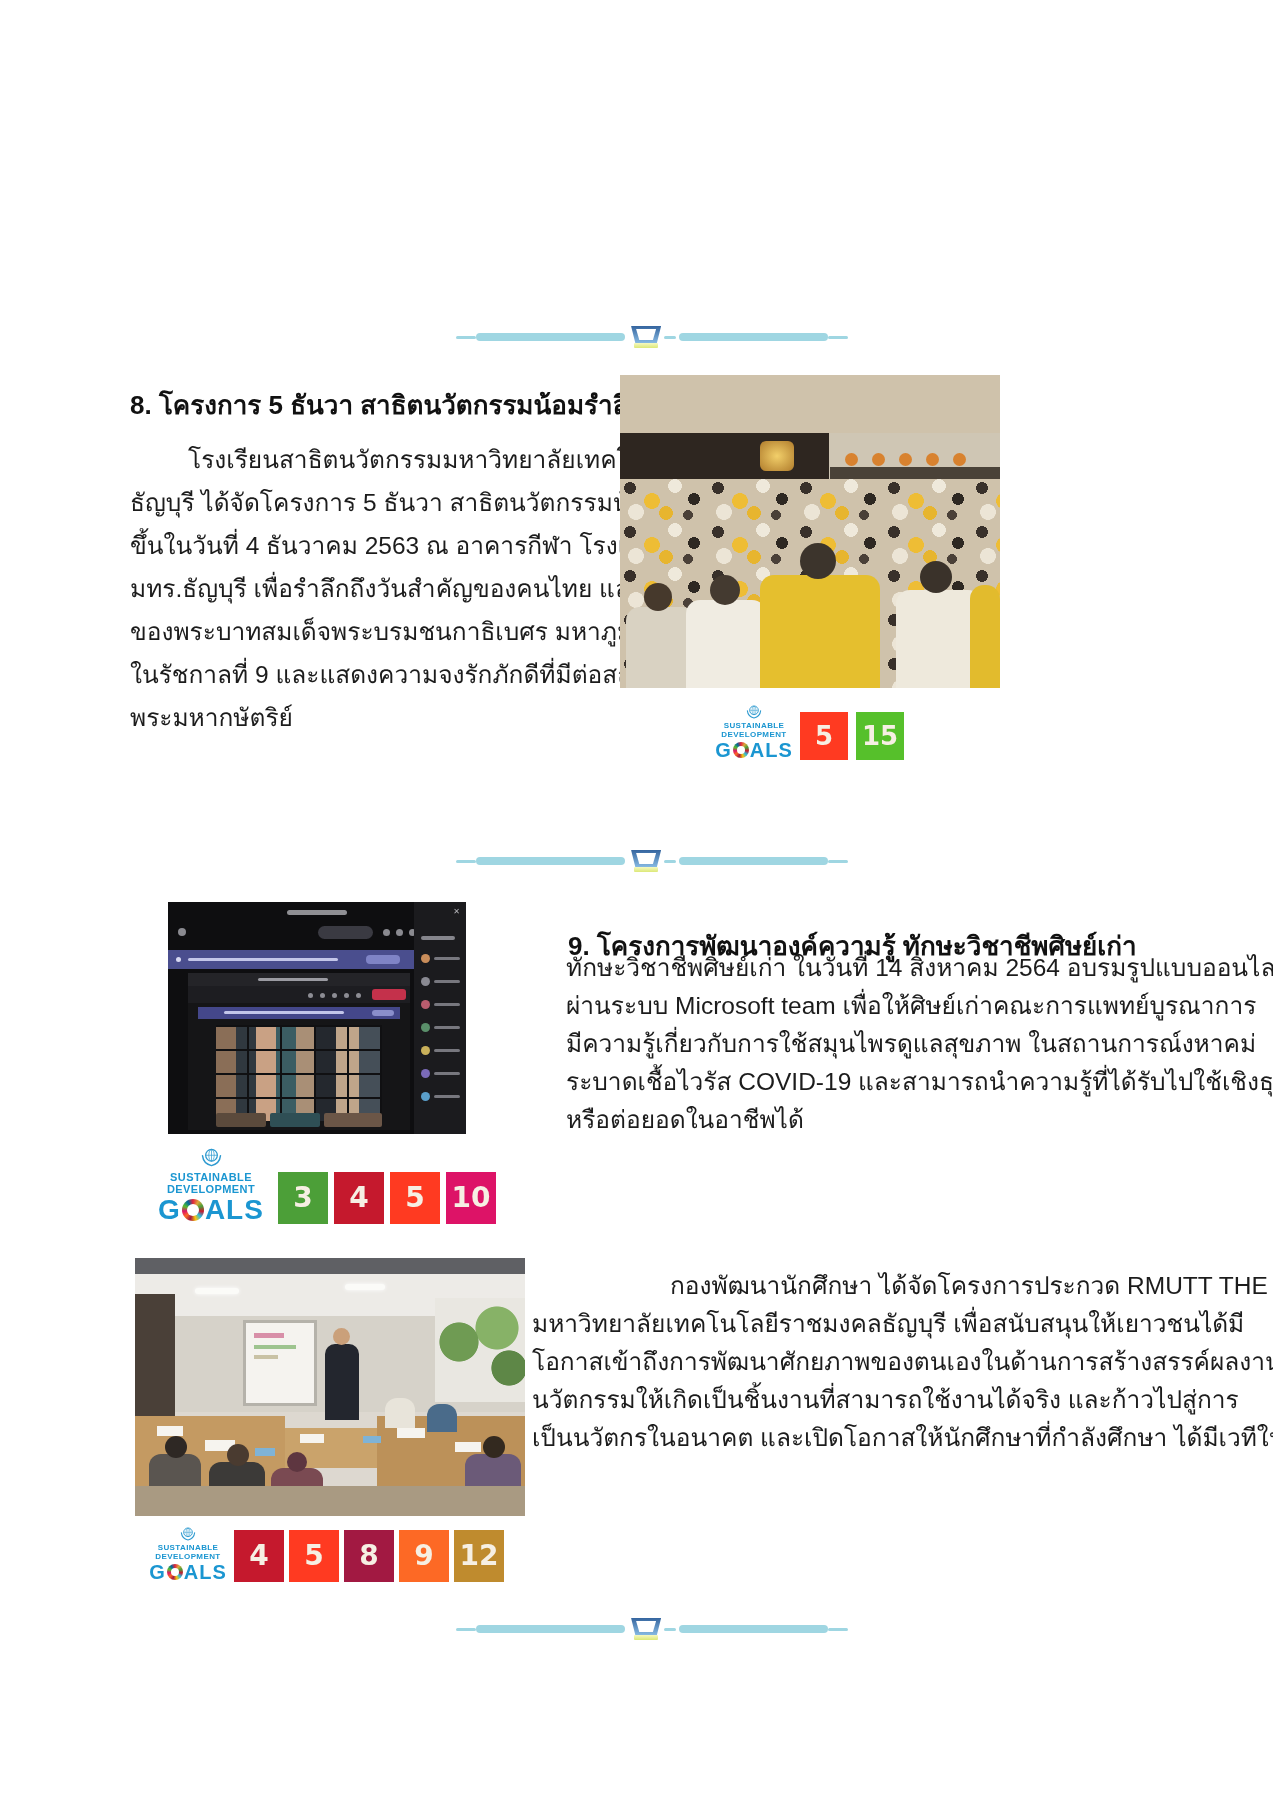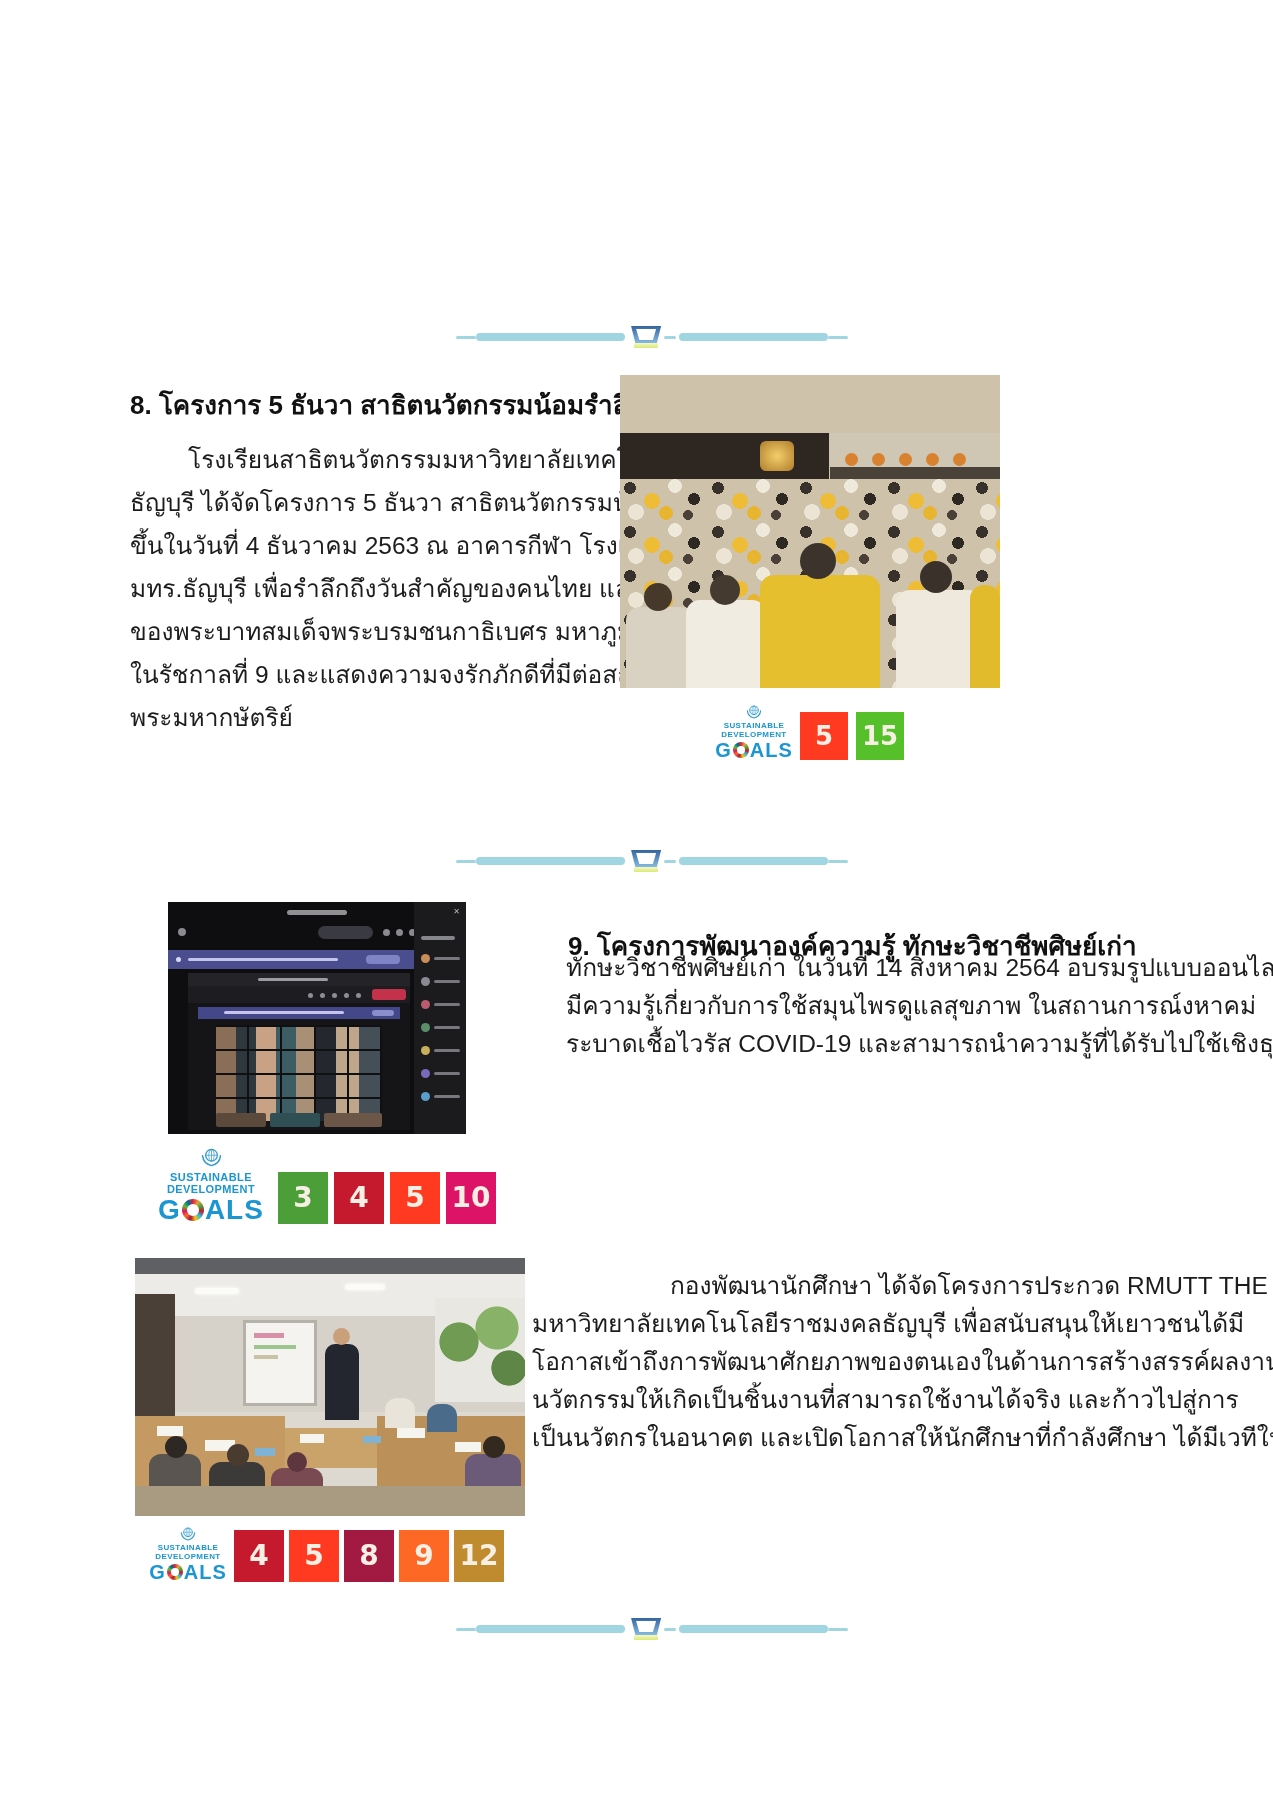--- a/index.html
+++ b/index.html
@@ -293,22 +293,24 @@
       <div class="t-prow" style="top:190px">
           <div class="t-pav" style="background:#5a9ec9"></div>
           <div class="t-pname"></div>
         </div>
     </div>
   </div>
 
   <div class="heading" style="left:568px;top:898px;margin-top:27px;">9. โครงการพัฒนาองค์ความรู้ ทักษะวิชาชีพศิษย์เก่า</div>
   <div class="para p9" style="left:566px;top:948px;width:588px;">
     <div class="pline">ทักษะวิชาชีพศิษย์เก่า ในวันที่ 14 สิงหาคม 2564 อบรมรูปแบบออนไลน์</div>
+    <div class="pline">ผ่านระบบ Microsoft team เพื่อให้ศิษย์เก่าคณะการแพทย์บูรณาการ</div>
     <div class="pline">มีความรู้เกี่ยวกับการใช้สมุนไพรดูแลสุขภาพ ในสถานการณ์งหาคม่</div>
     <div class="pline">ระบาดเชื้อไวรัส COVID-19 และสามารถนำความรู้ที่ได้รับไปใช้เชิงธุรกิจ</div>
+    <div class="pline">หรือต่อยอดในอาชีพได้</div>
   </div>
 
   <div class="sdg-row row9" style="left:158px;top:1144px;">
     <div class="sdg-logo logo-md">
       <svg viewBox="0 0 30 30">
         <g stroke="#2e9ad0" fill="none">
           <circle cx="15" cy="12.5" r="6.5" stroke-width="1.4"></circle>
           <path d="M8.5 12.5 H21.5 M15 6 V19" stroke-width="0.8"></path>
           <ellipse cx="15" cy="12.5" rx="3" ry="6.5" stroke-width="0.8"></ellipse>
           <path d="M5 13 q1 9 10 11 M25 13 q-1 9 -10 11" stroke-width="1.6" stroke-linecap="round"></path>

